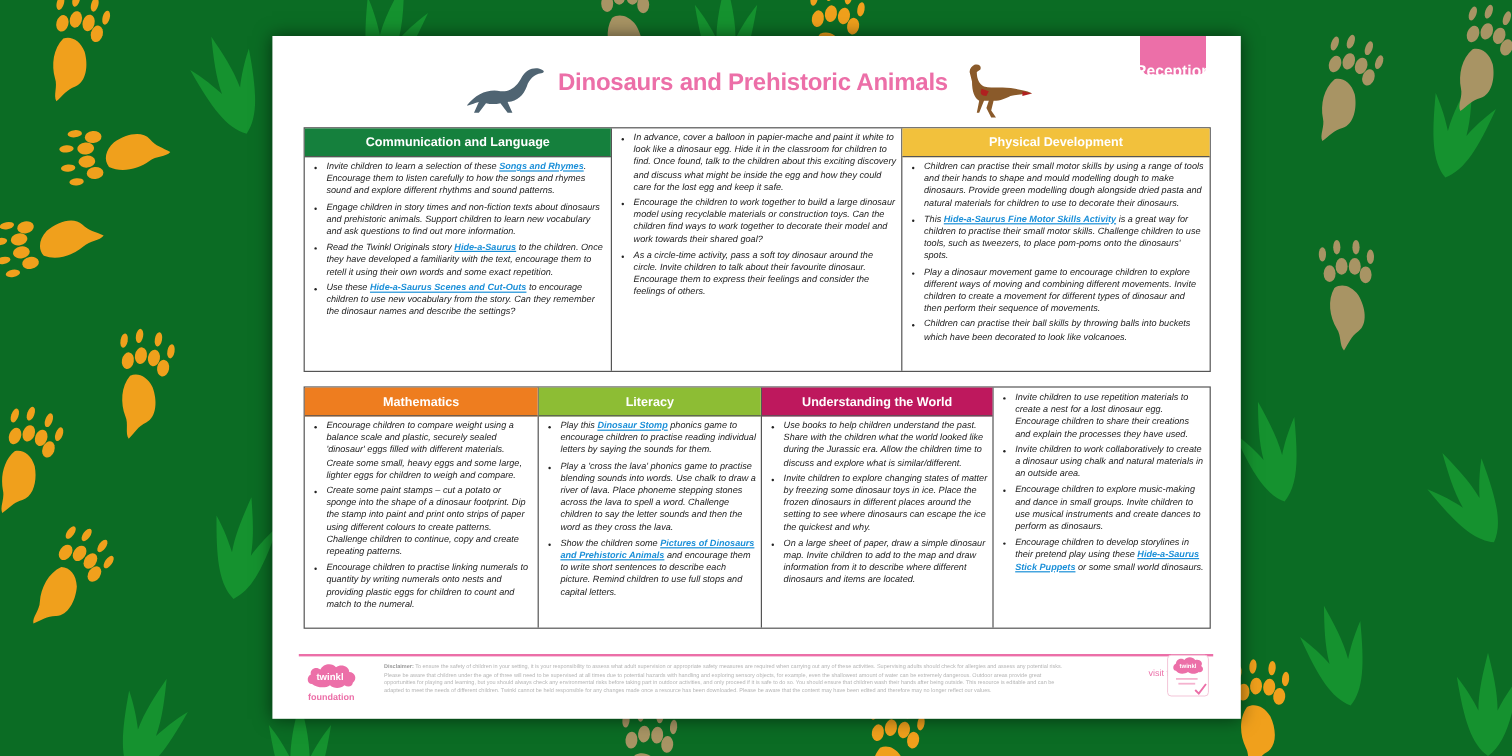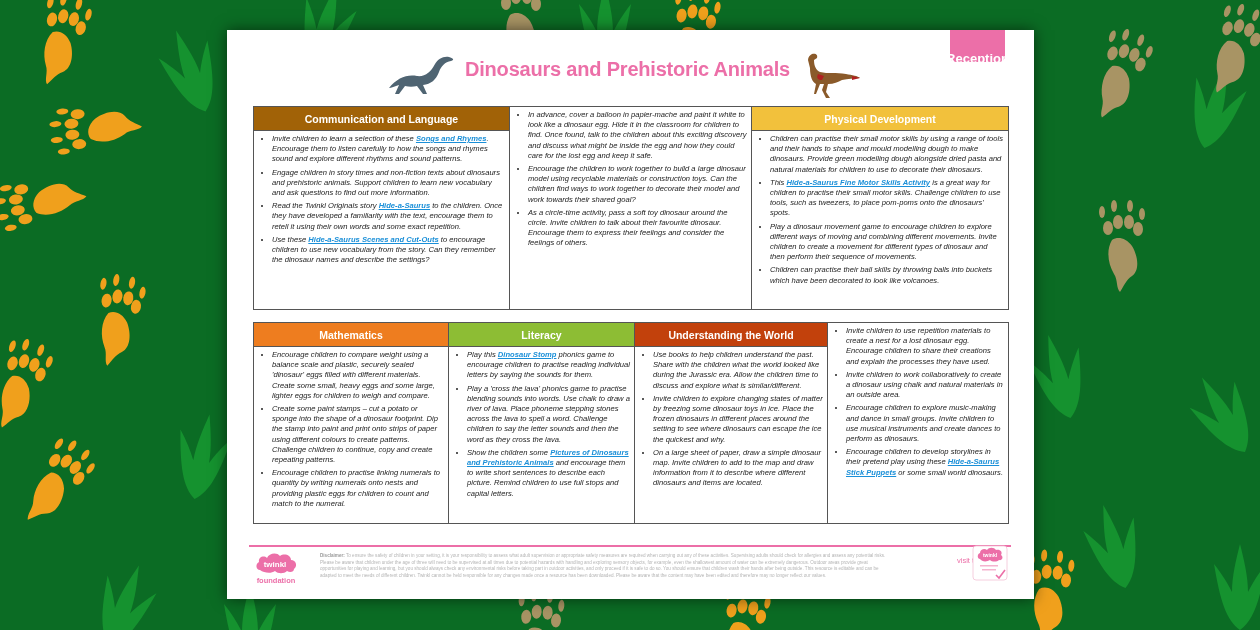--- a/index.html
+++ b/index.html
@@ -122,21 +122,21 @@
     <div class="title">Dinosaurs and Prehistoric Animals</div>
     <svg class="dino-right" width="60" height="48" viewBox="0 0 60 48">
       <path d="M10,2 C14,1 16,3 15,6 L12,8 C12,14 14,18 18,20 C26,22 34,20 44,22 C50,23 56,24 58,26 C52,26 46,27 40,28 C36,30 32,32 26,32 L24,40 L28,46 L24,46 L20,38 L22,32 L18,32 L14,42 L12,42 L14,32 C10,30 8,24 8,16 L6,8 C6,5 8,3 10,2 Z" fill="#8a5a2a"></path>
       <path d="M16,22 C14,26 16,28 20,28 L22,24 Z" fill="#b02020"></path>
       <path d="M50,24 L58,26 L50,28 Z" fill="#b02020"></path>
     </svg>
   </div>
 
   <div class="grid row1">
     <div class="col" style="width:256px">
-      <div class="head" style="background:#a16207">Communication and Language</div>
+      <div class="head" style="background:#15803d">Communication and Language</div>
       <div class="body">
           <ul>
         <li><span>Invite children to learn a selection of these </span><span class="lnk">Songs and Rhymes</span><span>. Encourage them to listen carefully to how the songs and rhymes sound and explore different rhythms and sound patterns.</span></li>
         <li><span>Engage children in story times and non-fiction texts about dinosaurs and prehistoric animals. Support children to learn new vocabulary and ask questions to find out more information.</span></li>
         <li><span>Read the Twinkl Originals story </span><span class="lnk">Hide-a-Saurus</span><span> to the children. Once they have developed a familiarity with the text, encourage them to retell it using their own words and some exact repetition.</span></li>
         <li><span>Use these </span><span class="lnk">Hide-a-Saurus Scenes and Cut-Outs</span><span> to encourage children to use new vocabulary from the story. Can they remember the dinosaur names and describe the settings?</span></li>
       </ul>
         </div>
     </div>
     <div class="col" style="width:242px">
@@ -176,21 +176,21 @@
       <div class="head" style="background:#8dbd34">Literacy</div>
       <div class="body">
           <ul>
         <li><span>Play this </span><span class="lnk">Dinosaur Stomp</span><span> phonics game to encourage children to practise reading individual letters by saying the sounds for them.</span></li>
         <li>Play a 'cross the lava' phonics game to practise blending sounds into words. Use chalk to draw a river of lava. Place phoneme stepping stones across the lava to spell a word. Challenge children to say the letter sounds and then the word as they cross the lava.</li>
         <li><span>Show the children some </span><span class="lnk">Pictures of Dinosaurs and Prehistoric Animals</span><span> and encourage them to write short sentences to describe each picture. Remind children to use full stops and capital letters.</span></li>
       </ul>
         </div>
     </div>
     <div class="col" style="width:193px">
-      <div class="head" style="background:#c2410c">Understanding the World</div>
+      <div class="head" style="background:#be185d">Understanding the World</div>
       <div class="body">
           <ul>
         <li>Use books to help children understand the past. Share with the children what the world looked like during the Jurassic era. Allow the children time to discuss and explore what is similar/different.</li>
         <li>Invite children to explore changing states of matter by freezing some dinosaur toys in ice. Place the frozen dinosaurs in different places around the setting to see where dinosaurs can escape the ice the quickest and why.</li>
         <li>On a large sheet of paper, draw a simple dinosaur map. Invite children to add to the map and draw information from it to describe where different dinosaurs and items are located.</li>
       </ul>
         </div>
     </div>
     <div class="col" style="width:180px">
       <div class="body">

